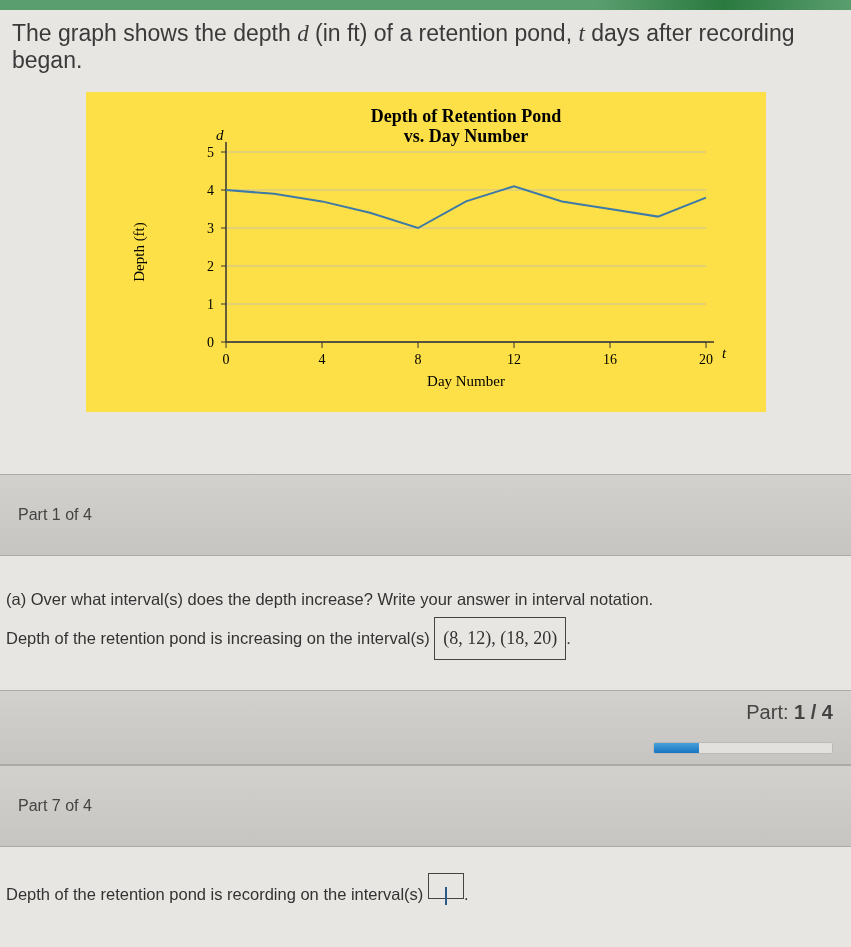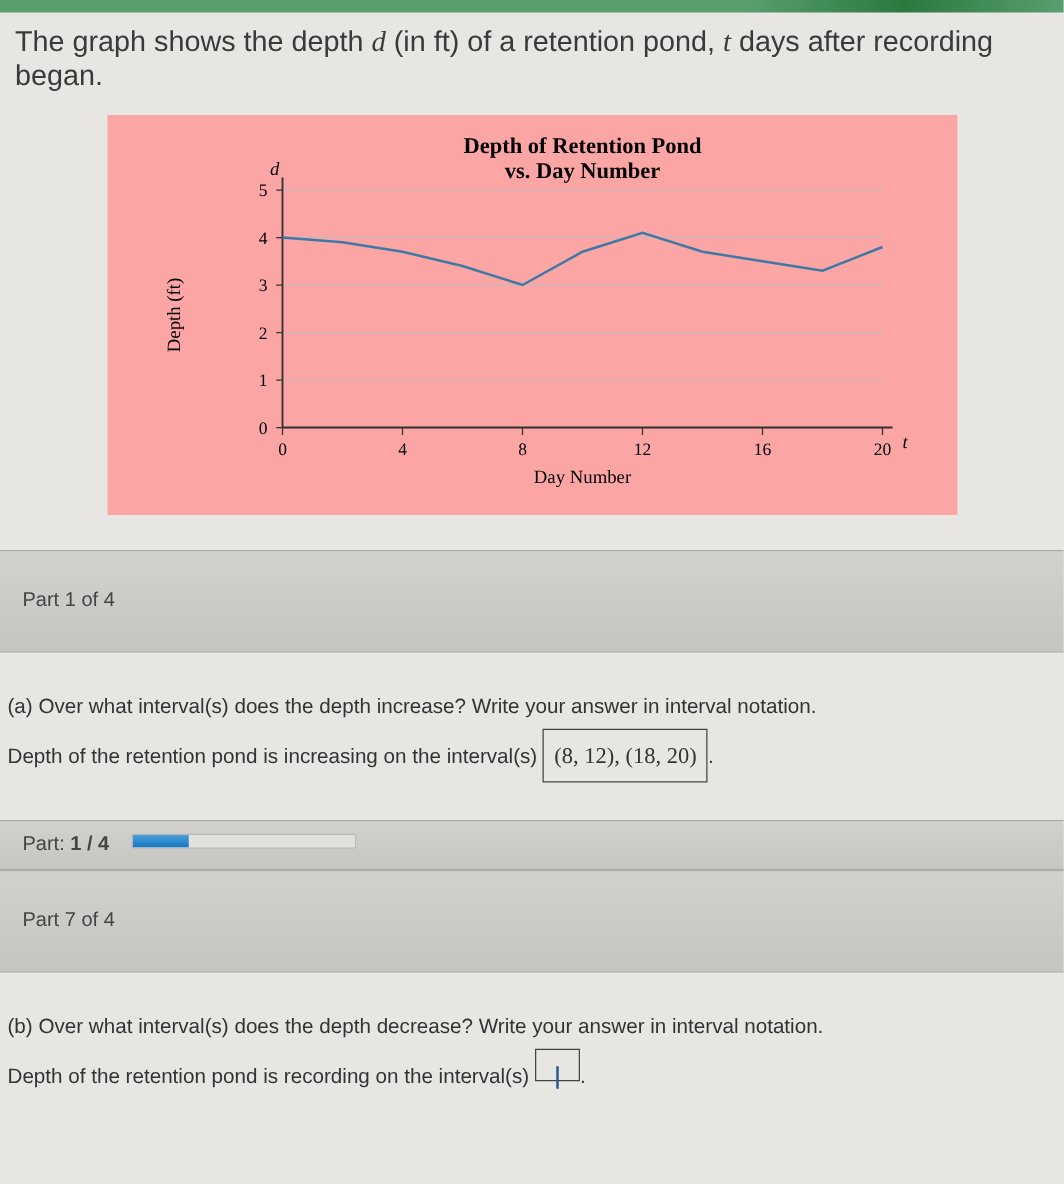--- a/index.html
+++ b/index.html
@@ -13,23 +13,23 @@
     height: 10px;
     background: linear-gradient(to right, #5a9e6f 70%, #2a7a3f 85%, #5a9e6f);
   }
   .problem-text {
     padding: 10px 12px 18px;
     font-size: 23px;
     color: #3a3a3a;
   }
   .italic { font-style: italic; font-family: 'Times New Roman', serif; }
   .chart-area {
-    background: #fca5a5;
+    background: #fde047;
     width: 680px;
-    margin: 0 auto 28px;
+    margin: 0 auto 62px;
     padding: 10px 10px 10px 10px;
     position: relative;
   }
   .chart-svg { display: block; margin: 0 auto; }
   .chart-title { font-family: 'Times New Roman', serif; font-weight: bold; font-size: 18px; text-align: center; }
   .axis-text { font-family: 'Times New Roman', serif; font-size: 15px; }
   .tick-text { font-family: 'Times New Roman', serif; font-size: 14px; }
   .section-header {
     background: linear-gradient(#d3d1cd, #c7c5c1);
     border-top: 1px solid #aaa;
@@ -62,25 +62,26 @@
     height: 18px;
     background: #2a5a8a;
     vertical-align: middle;
     margin: 0 6px;
   }
   .progress-header {
     background: linear-gradient(#d3d1cd, #c7c5c1);
     border-top: 1px solid #aaa;
     border-bottom: 1px solid #aaa;
     padding: 10px 18px;
-    font-size: 16px;
+    font-size: 20px;
     color: #444;
     display: flex;
-    align-items: flex-start;
+    align-items: flex-end;
     gap: 18px;
+    flex-direction: column;
   }
   .progress-header b { font-weight: bold; }
   .progress-bar {
     width: 180px;
     height: 12px;
     background: #e3e1dd;
     border: 1px solid #bcbab6;
     border-radius: 2px;
     overflow: hidden;
   }
@@ -177,18 +178,15 @@
     <div class="progress-fill" id="pfill" style="width: 25%;"></div>
   </div>
 </div>
 
 <div class="section-header">
   <span>Part 7 of 4</span>
 </div>
 
 <div class="question-body">
   <div>
-    <span>(b)</span><span> Over what interval(s) does the depth decrease? Write your answer in interval notation.</span>
-  </div>
-  <div>
     <span>Depth of the retention pond is recording on the interval(s) </span><span class="answer-box empty"><span class="cursor-bar"></span></span><span>.</span>
   </div>
 </div>
 
 </body></html>

